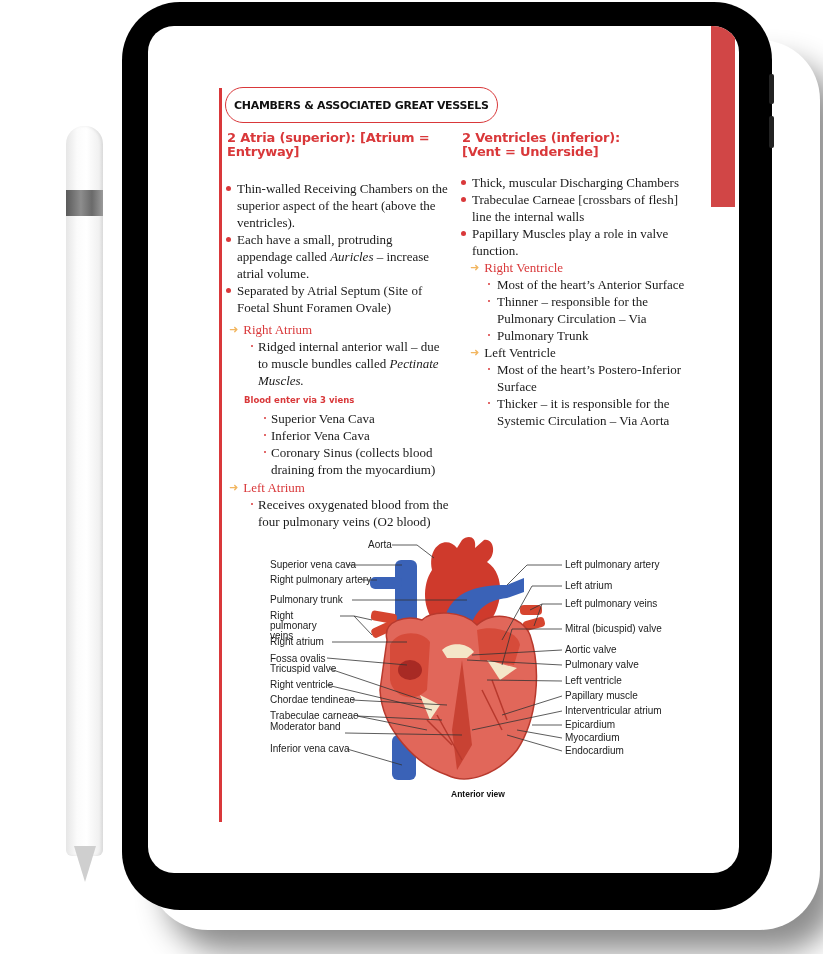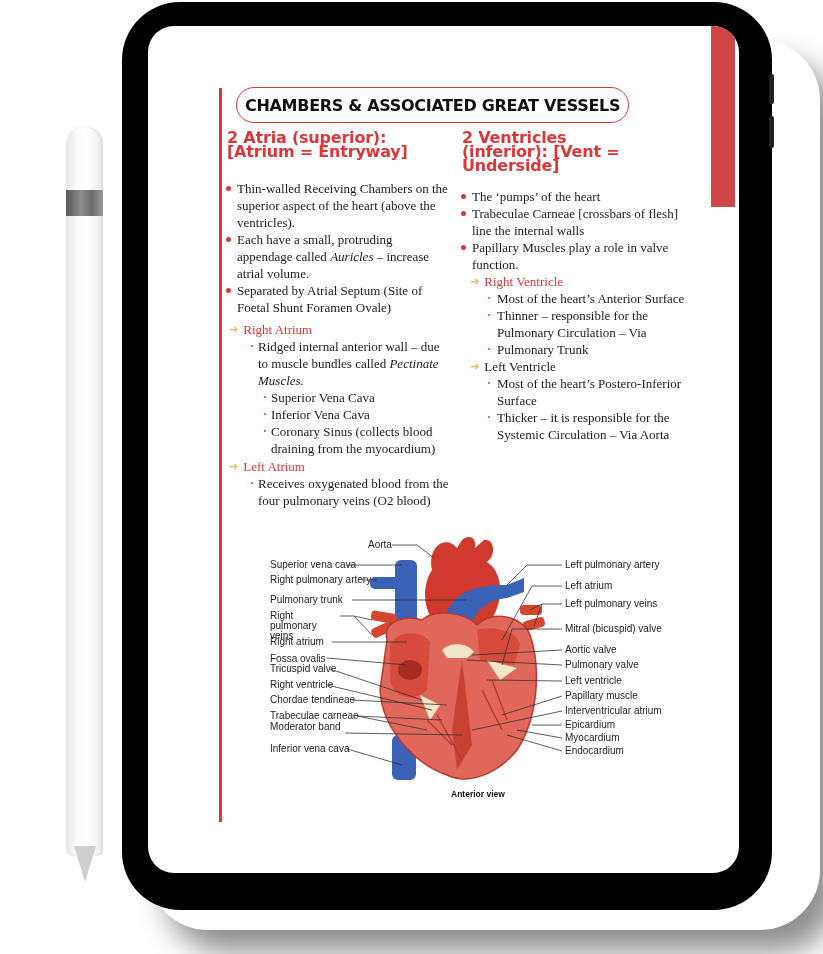--- a/index.html
+++ b/index.html
@@ -13,27 +13,27 @@
 
   
   .tablet-shadow{position:absolute;left:148px;top:40px;width:672px;height:890px;border-radius:60px;box-shadow:18px 22px 30px rgba(0,0,0,.45);}
   .tablet{position:absolute;left:122px;top:2px;width:650px;height:908px;background:#000;border-radius:58px;}
   .btn-side{position:absolute;left:769px;width:5px;background:#222;border-radius:2px;}
   .screen{position:absolute;left:148px;top:26px;width:591px;height:847px;background:#fff;border-radius:26px;overflow:hidden;}
   .red-tab{position:absolute;right:4px;top:0;width:24px;height:181px;background:#d14646;}
 
   .left-rule{position:absolute;left:219px;top:88px;width:3px;height:734px;background:#d9383a;}
 
-  .title-pill{position:absolute;left:236px;top:87px;height:34px;padding:0 8px;border:1.5px solid #d9383a;border-radius:18px;
-    display:flex;align-items:center;font-family:"DejaVu Sans",sans-serif;font-weight:bold;font-size:16px;color:#111;letter-spacing:-.3px;}
+  .title-pill{position:absolute;left:225px;top:87px;height:34px;padding:0 8px;border:1.5px solid #d9383a;border-radius:18px;
+    display:flex;align-items:center;font-family:"DejaVu Sans",sans-serif;font-weight:bold;font-size:11px;color:#111;letter-spacing:-.3px;}
 
   .col{position:absolute;font-size:13px;color:#1a1a1a;line-height:17px;}
   .col-left{left:227px;top:131px;width:222px;}
   .col-right{left:462px;top:131px;width:225px;}
-  .col-heading{font-family:"DejaVu Sans",sans-serif;font-weight:bold;color:#d9383a;font-size:16px;line-height:14px;letter-spacing:-.2px;}
+  .col-heading{font-family:"DejaVu Sans",sans-serif;font-weight:bold;color:#d9383a;font-size:13px;line-height:14px;letter-spacing:-.2px;}
   ul.main{list-style:none;margin:0;padding:0;}
   ul.main li{position:relative;padding-left:10px;}
   ul.main li::before{content:"";position:absolute;left:-1px;top:6px;width:5px;height:5px;border-radius:50%;background:#d9383a;}
   .sub-head{display:flex;align-items:center;color:#d9383a;margin-top:4px;}
   .sub-head.black{color:#1a1a1a;}
   .arrow{color:#f2b660;font-size:11px;margin-right:5px;font-family:"DejaVu Sans",sans-serif;}
   ul.sub{list-style:none;margin:0;padding:0 0 0 24px;}
   ul.sub li{position:relative;padding-left:7px;}
   ul.sub li::before{content:"";position:absolute;left:0;top:7px;width:2px;height:2px;background:#d9383a;border-radius:50%;}
   ul.sub.deep{padding-left:37px;}
@@ -73,38 +73,39 @@
     <li>Each have a small, protruding appendage called <i>Auricles</i> – increase atrial volume.</li>
     <li>Separated by Atrial Septum (Site of Foetal Shunt Foramen Ovale)</li>
   </ul>
   <div class="sub-head" style="margin-left:2px;margin-top:5px">
     <span class="arrow">➜</span>
     <span>Right Atrium</span>
   </div>
   <ul class="sub">
     <li>Ridged internal anterior wall – due to muscle bundles called <i>Pectinate Muscles.</i></li>
   </ul>
+  <div class="blood">Blood enter via 3 viens</div>
   <ul class="sub deep">
     <li>Superior Vena Cava</li>
     <li>Inferior Vena Cava</li>
     <li>Coronary Sinus  (collects blood draining from the myocardium)</li>
   </ul>
   <div class="sub-head" style="margin-left:2px;margin-top:1px">
     <span class="arrow">➜</span>
     <span>Left Atrium</span>
   </div>
   <ul class="sub">
     <li>Receives oxygenated blood from the four pulmonary veins (O2 blood)</li>
   </ul>
 </div>
 
 <div class="col col-right">
   <div class="col-heading" style="width:170px">2 Ventricles (inferior): [Vent = Underside]</div>
   <ul class="main" style="margin-top:15px">
-    <li>The ‘pumps’ of the heart</li>
+    <li>Thick, muscular Discharging Chambers</li>
     <li>Trabeculae Carneae [crossbars of flesh] line the internal walls</li>
     <li>Papillary Muscles play a role in valve function.</li>
   </ul>
   <div class="sub-head" style="margin-left:8px;margin-top:0">
     <span class="arrow">➜</span>
     <span>Right Ventricle</span>
   </div>
   <ul class="sub r">
     <li>Most of the heart’s Anterior Surface</li>
     <li>Thinner – responsible for the Pulmonary Circulation – Via</li>

